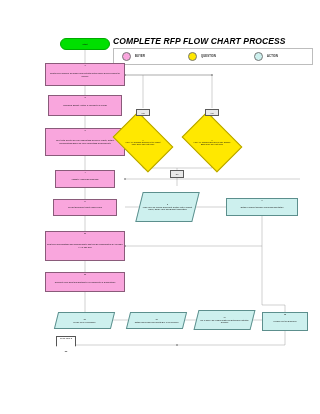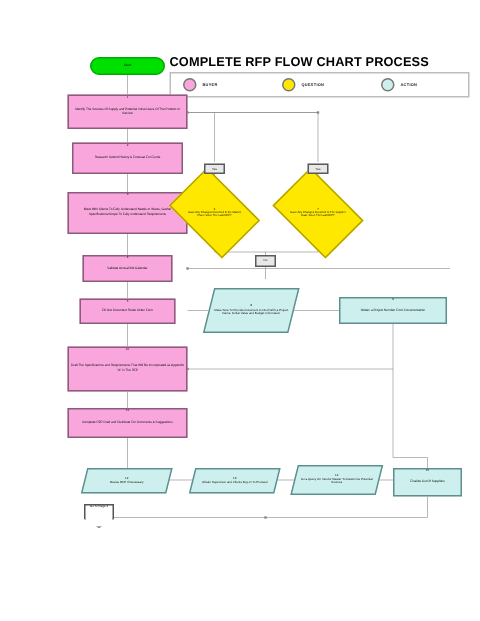--- a/index.html
+++ b/index.html
@@ -71,20 +71,21 @@
     position:absolute;background:#e8e8e8;border:0.6px solid #5a5a5a;
     font-size:2px;color:#111;display:flex;align-items:center;justify-content:center;
     box-sizing:border-box;
   }
 
   
   #title{
     position:absolute;left:113px;top:36px;
     font-size:8.5px;font-weight:bold;letter-spacing:0.1px;color:#000;
     white-space:nowrap;
+    font-style:italic;
   }
   #legend{
     position:absolute;left:113px;top:48px;width:198px;height:15px;
     background:#fff;border:0.5px solid #bdbdbd;
     display:flex;align-items:center;
   }
   .legitem{display:flex;align-items:center;flex:1;padding-left:8px;}
   .legdot{width:7px;height:7px;border-radius:50%;border:0.5px solid #777;margin-right:4px;}
   .legtxt{font-size:2.6px;font-weight:bold;color:#222;letter-spacing:0.2px;}
 </style>

